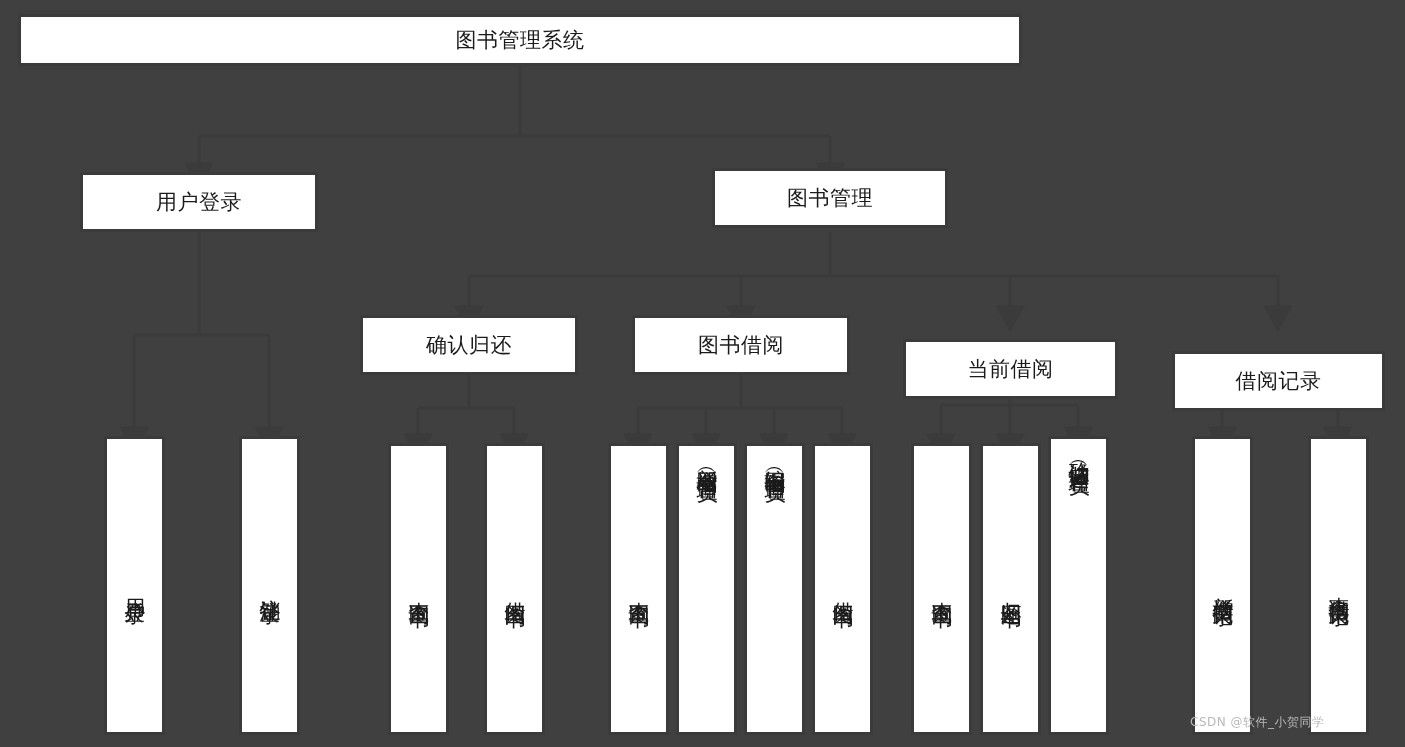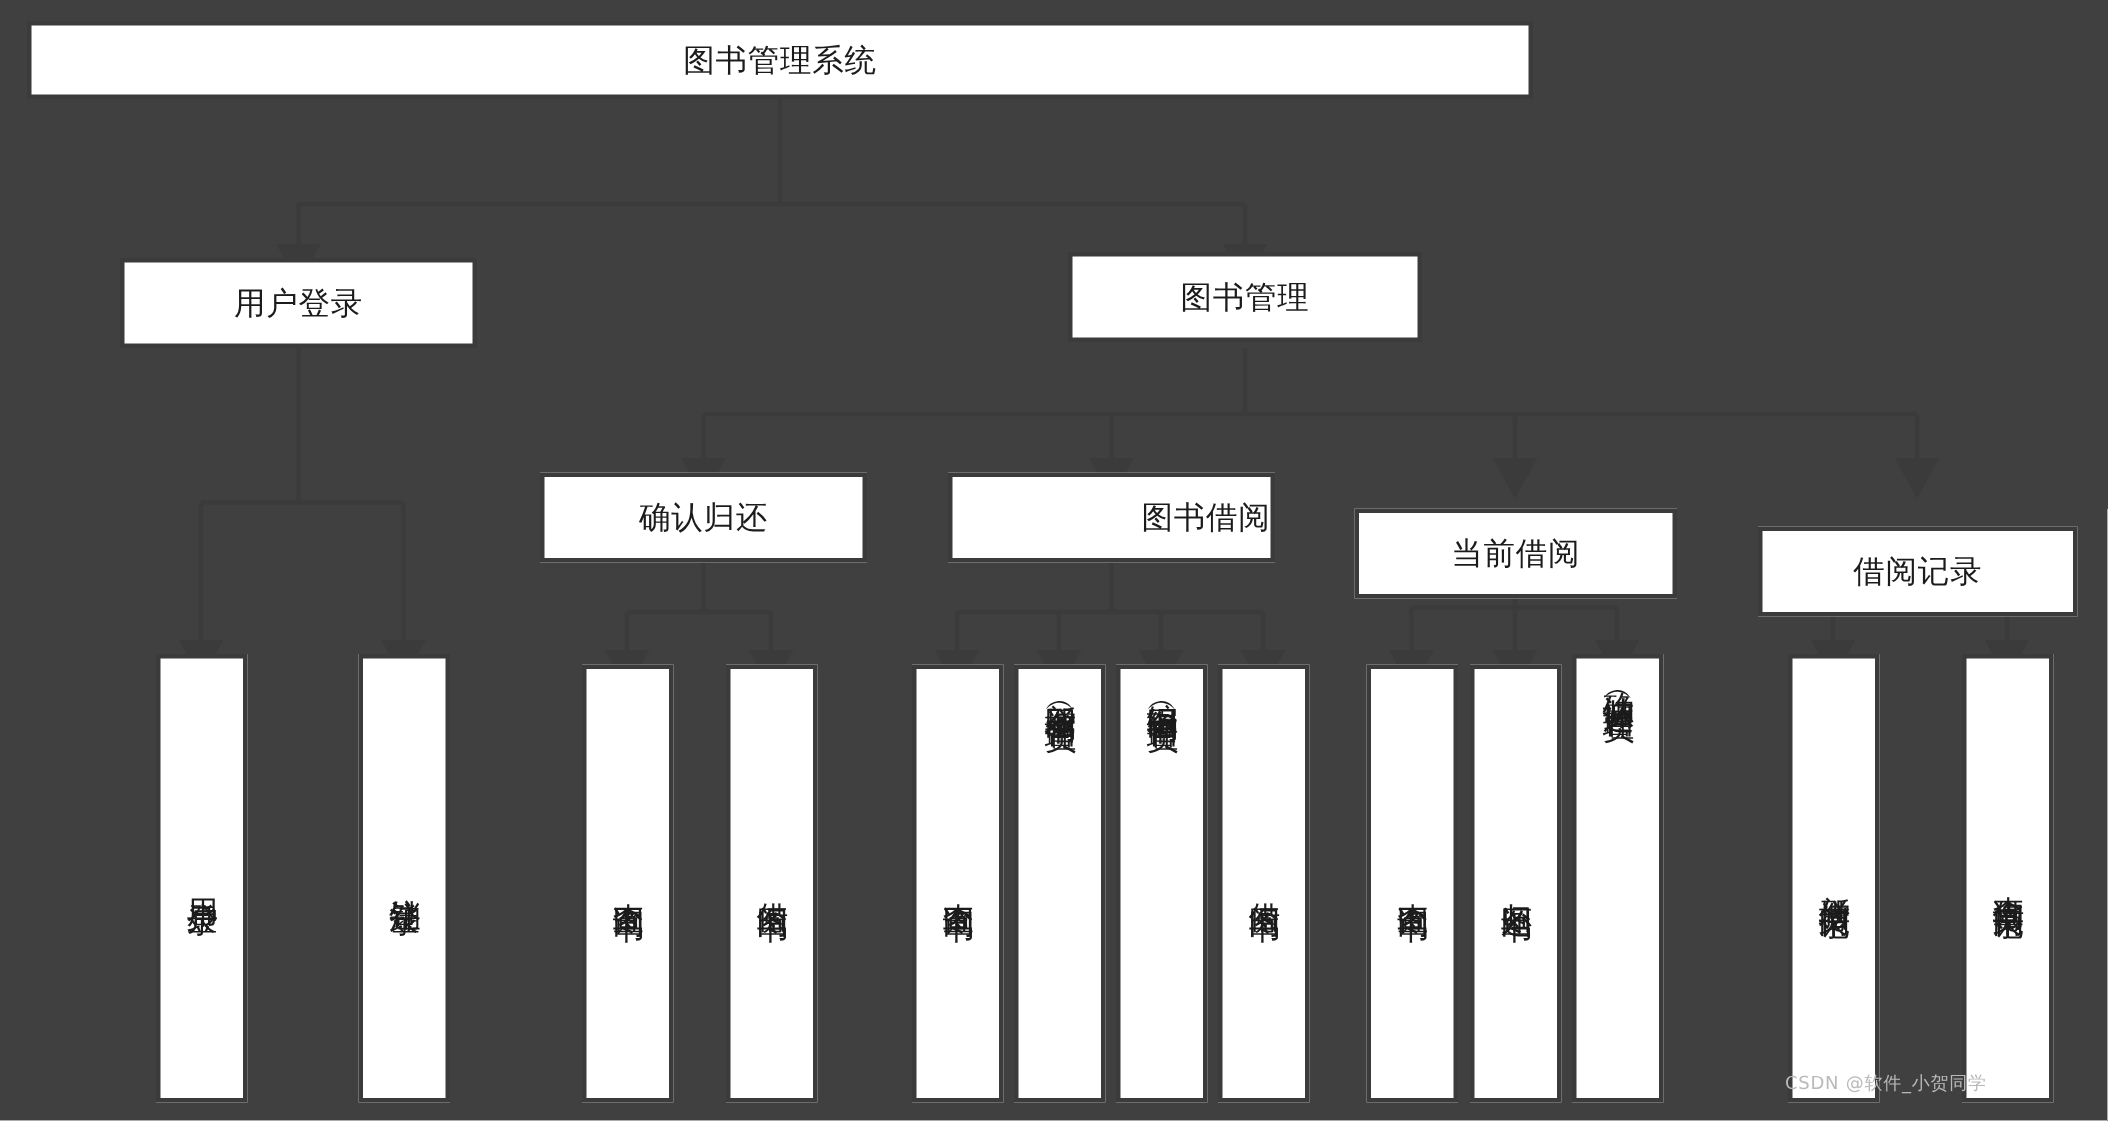--- a/index.html
+++ b/index.html
@@ -144,21 +144,21 @@
   </div>
 
   <div class="node h-node" style="left:712px; top:168px; width:236px; height:60px;">
     <span class="node-label">图书管理</span>
   </div>
 
   <div class="node h-node" style="left:360px; top:315px; width:218px; height:60px;">
     <span class="node-label">确认归还</span>
   </div>
 
-  <div class="node h-node" style="left:632px; top:315px; width:218px; height:60px;justify-content:flex-end;">
+  <div class="node h-node" style="left:632px; top:315px; width:218px; height:60px;">
     <span class="node-label">图书借阅</span>
   </div>
 
   <div class="node h-node" style="left:903px; top:303px; width:215px; height:60px;margin-top:36px;">
     <span class="node-label">当前借阅</span>
   </div>
 
   <div class="node h-node" style="left:1172px; top:315px; width:213px; height:60px;margin-top:36px;">
     <span class="node-label">借阅记录</span>
   </div>

